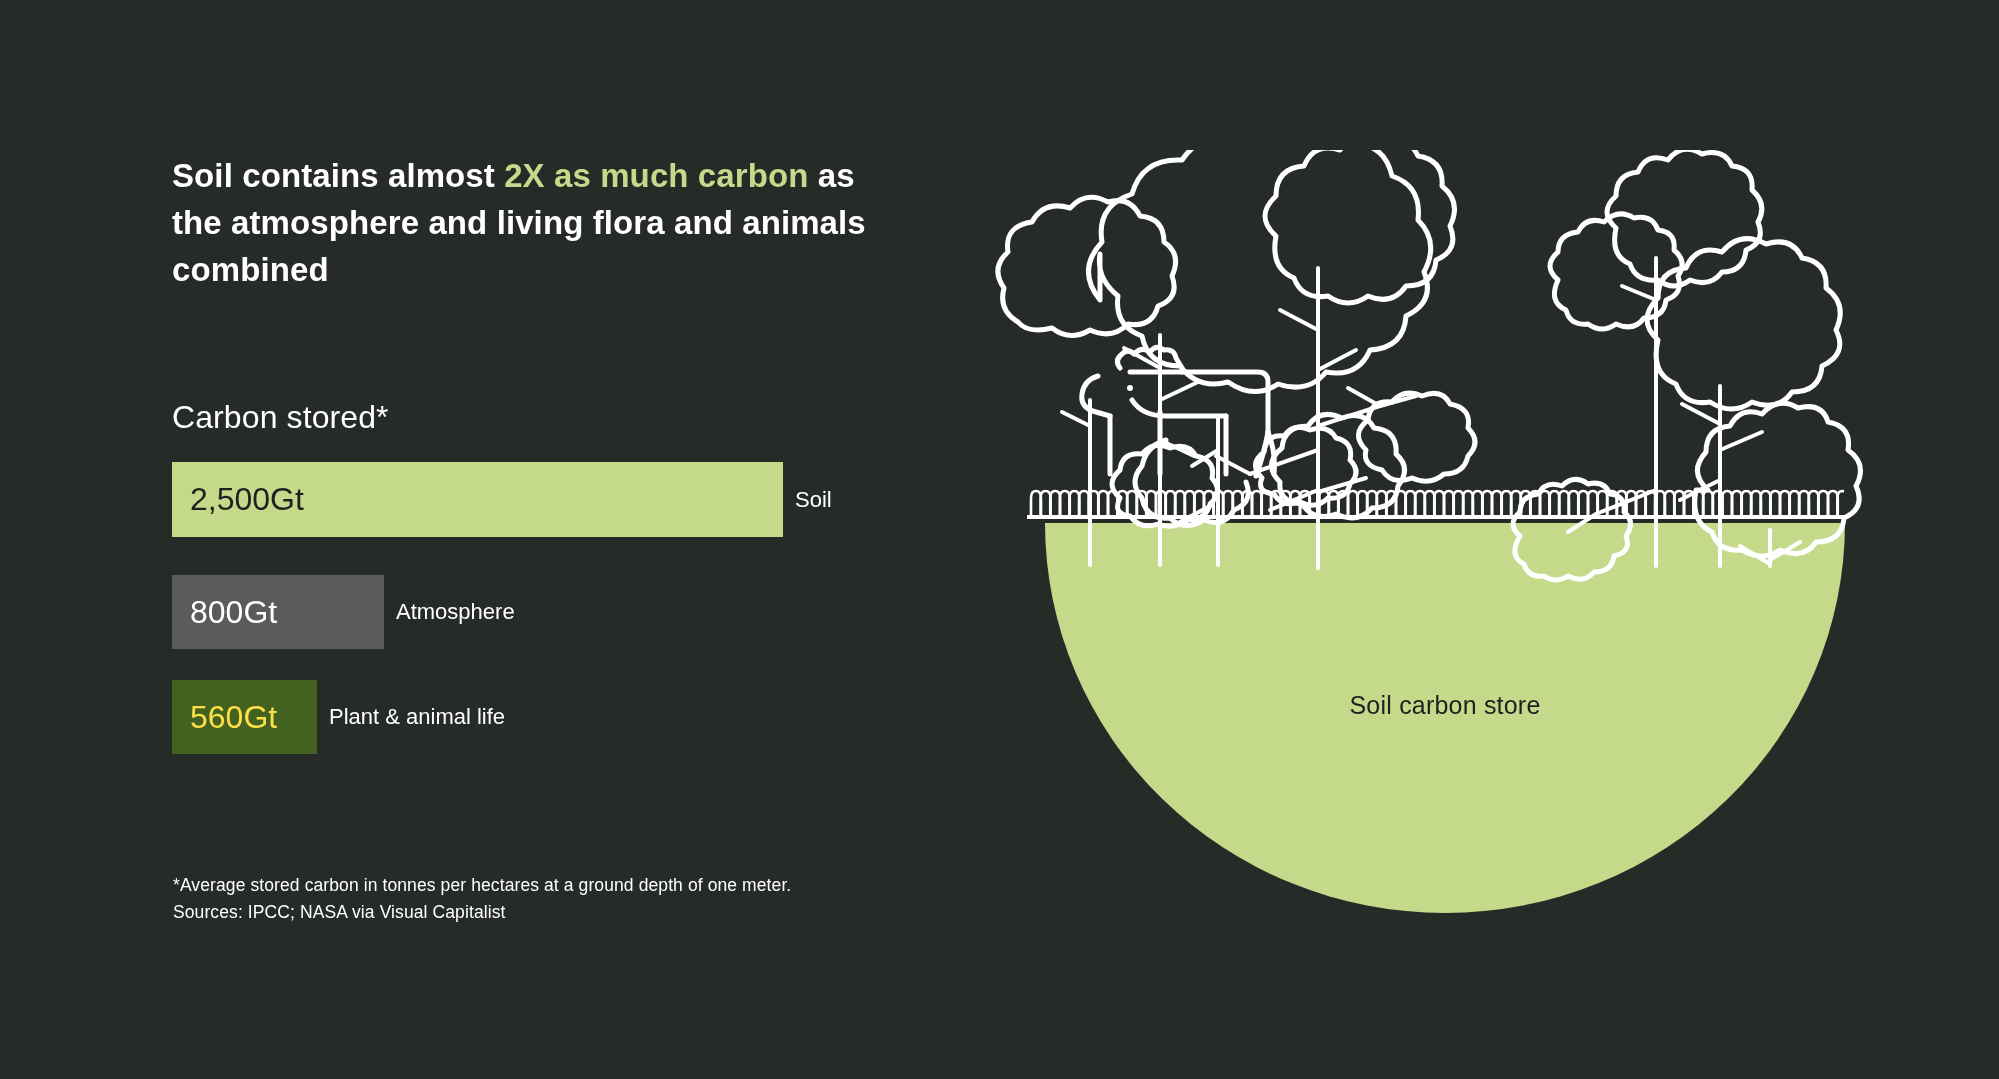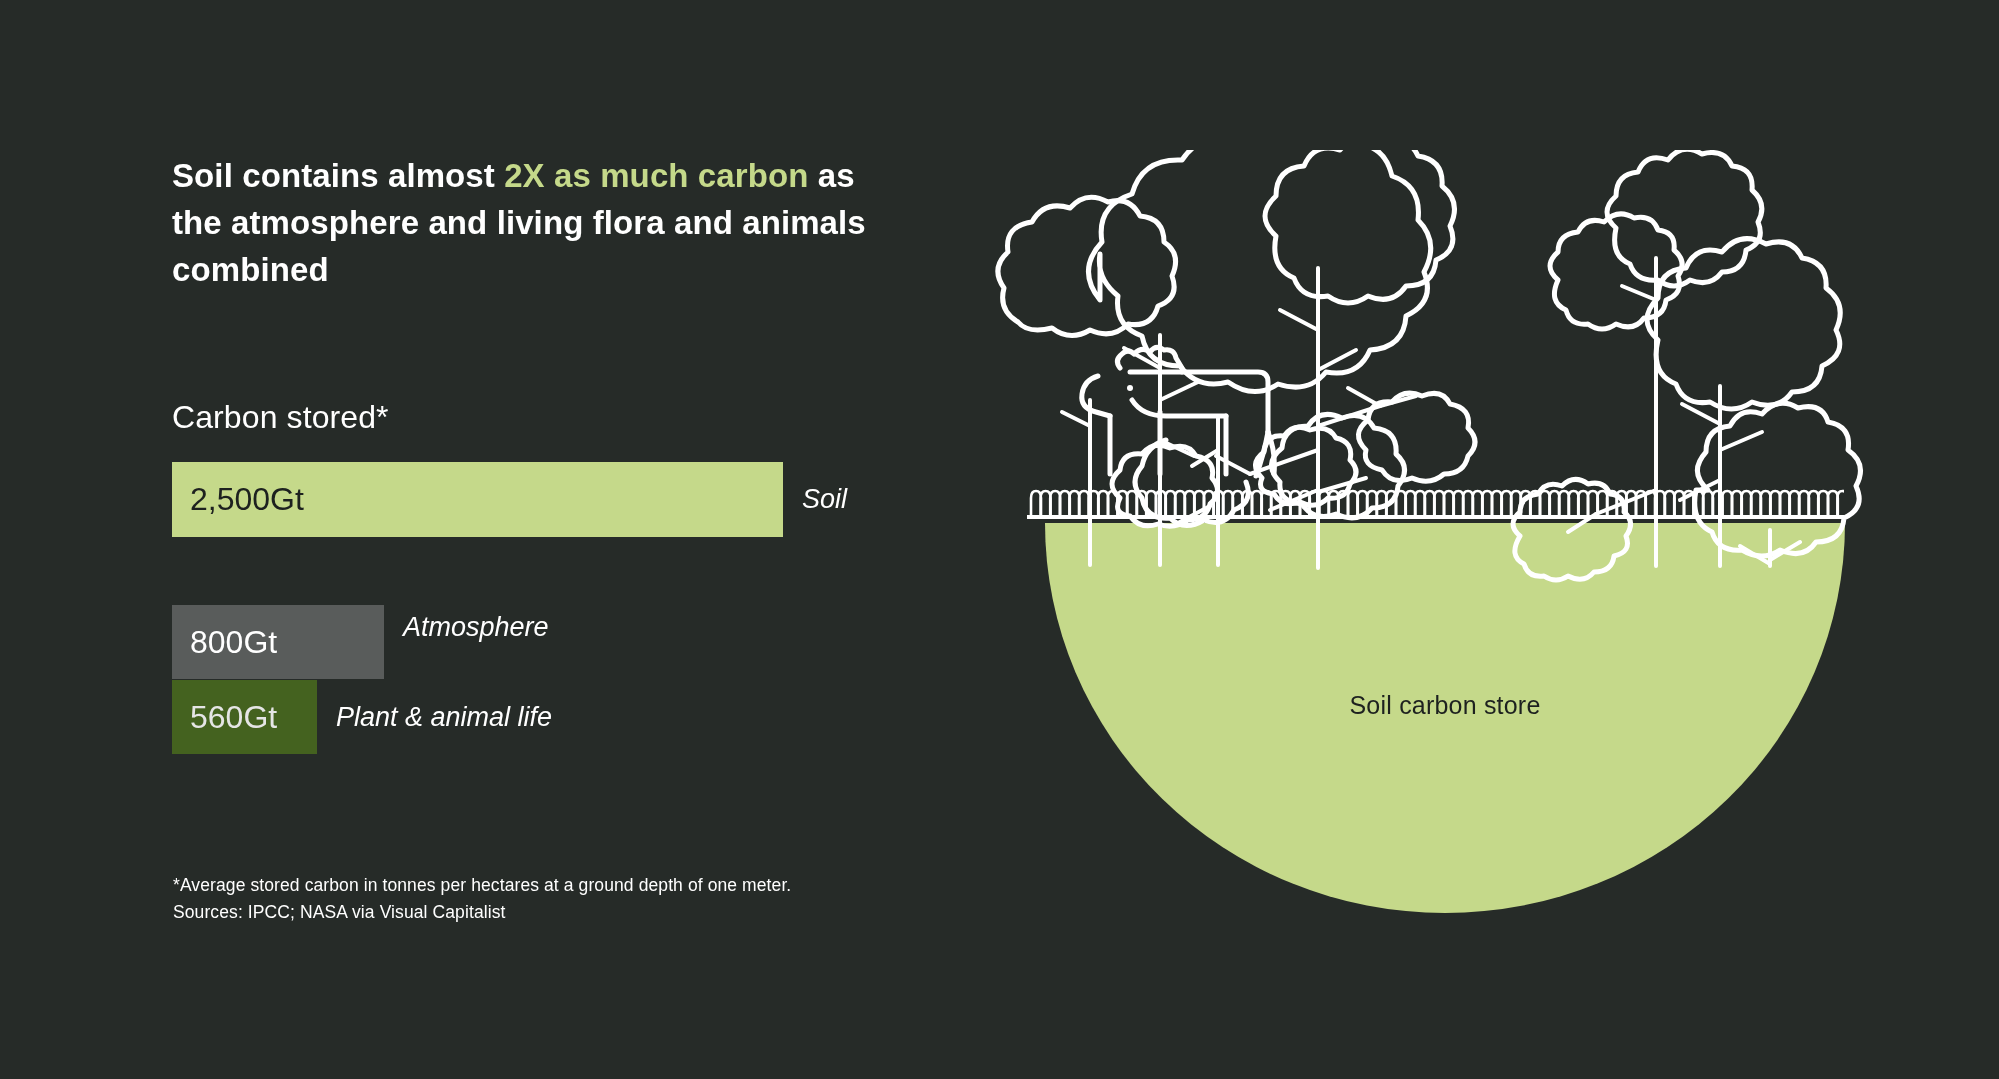--- a/index.html
+++ b/index.html
@@ -51,49 +51,47 @@
     display: flex;
     align-items: center;
     box-sizing: border-box;
   }
   .bar-value {
     font-size: 32px;
     padding-left: 18px;
     white-space: nowrap;
   }
   .bar-label {
-    font-size: 27px;
+    font-size: 22px;
     color: #ffffff;
     white-space: nowrap;
-    padding-left: 19px;
-    font-style: italic;
+    padding-left: 12px;
   }
 
   #row-soil       { top: 462px; }
   #row-atmosphere { top: 575px; }
   #row-plant      { top: 680px; }
 
   #bar-soil {
     width: 611px; height: 75px;
     background: #c5d98a;
   }
   #bar-soil .bar-value { color: #1d211f; }
 
   #bar-atmosphere {
     width: 212px; height: 74px;
     background: #595c5b;
-    margin-top: 30px;
   }
   #bar-atmosphere .bar-value { color: #ffffff; }
 
   #bar-plant {
     width: 145px; height: 74px;
     background: #44621f;
   }
-  #bar-plant .bar-value { color: #e5e5e5; }
+  #bar-plant .bar-value { color: #fde047; }
 
   #footnote {
     position: absolute;
     left: 173px;
     top: 872px;
     font-size: 17.5px;
     line-height: 27px;
     color: #ffffff;
     letter-spacing: 0.1px;
   }

